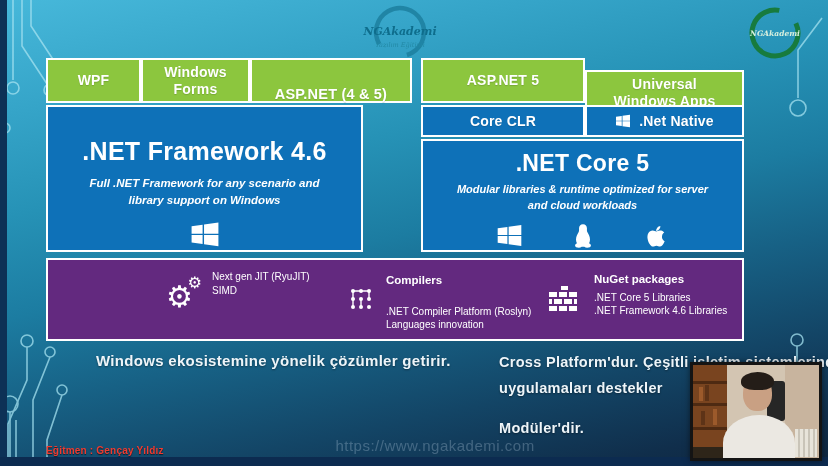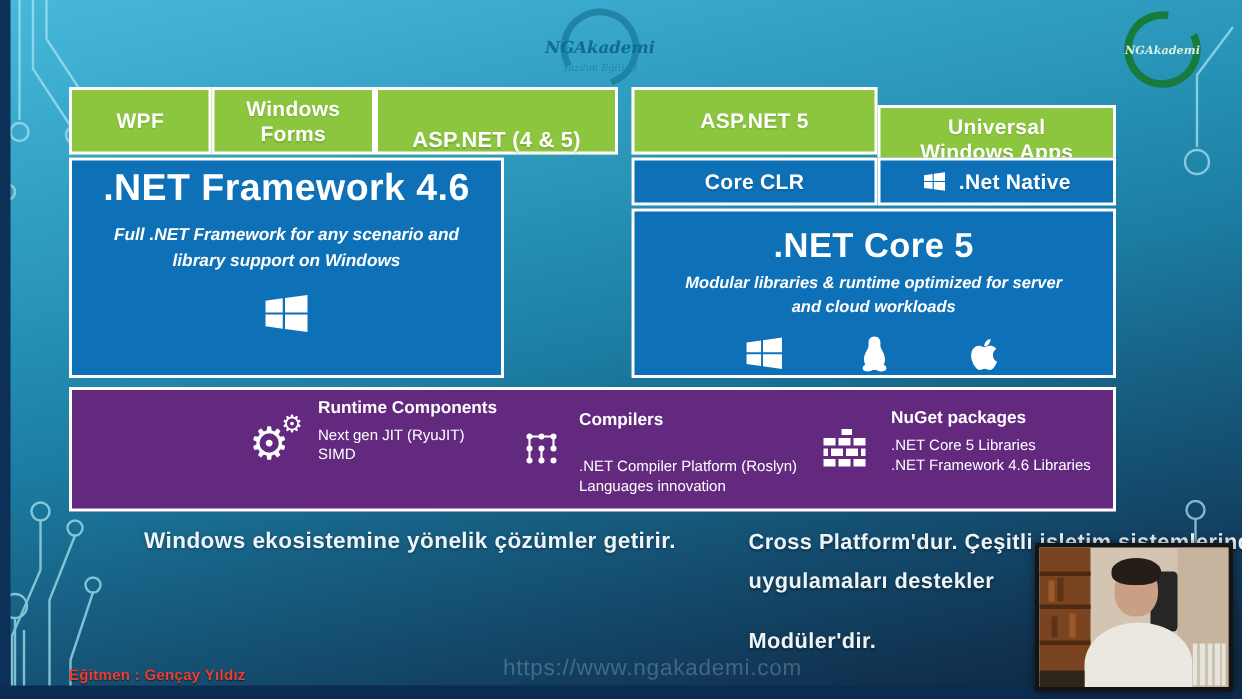--- a/index.html
+++ b/index.html
@@ -135,21 +135,21 @@
   <div class="box blue" style="left:421px;top:105px;width:164px;height:32px;">
     <span class="cell-label">Core CLR</span>
   </div>
   <div class="box blue" style="left:585px;top:105px;width:159px;height:32px;gap:8px;align-items:center;">
     <svg width="16" height="16" viewBox="0 0 32 32">
       <path fill="#fff" d="M2,7.5 L13.5,5.9 V15.3 H2 Z M15,5.7 L30,3.6 V15.3 H15 Z M2,16.7 H13.5 V26.1 L2,24.5 Z M15,16.7 H30 V28.4 L15,26.3 Z"></path>
     </svg>
     <span class="cell-label">.Net Native</span>
   </div>
 
-  <div class="box blue col" style="left:46px;top:105px;width:290px;height:147px;justify-content:flex-start;padding-top:4px;">
+  <div class="box blue col" style="left:46px;top:105px;width:317px;height:147px;justify-content:flex-start;padding-top:30px;">
     <div class="big-title" style="font-size:25px;">.NET Framework 4.6</div>
     <div class="subtitle" style="font-size:11.5px;margin-top:9px;width:265px;">Full .NET Framework for any scenario and library support on Windows</div>
     <svg width="32" height="32" viewBox="0 0 32 32" style="margin-top:11px;">
       <path fill="#fff" d="M2,7.5 L13.5,5.9 V15.3 H2 Z M15,5.7 L30,3.6 V15.3 H15 Z M2,16.7 H13.5 V26.1 L2,24.5 Z M15,16.7 H30 V28.4 L15,26.3 Z"></path>
     </svg>
   </div>
 
   <div class="box blue col" style="left:421px;top:139px;width:323px;height:113px;justify-content:flex-start;padding-top:9px;">
     <div class="big-title" style="font-size:23px;text-align:right;">.NET Core 5</div>
     <div class="subtitle" style="font-size:11px;margin-top:5px;width:268px;">Modular libraries &amp; runtime optimized for server and cloud workloads</div>
@@ -165,21 +165,20 @@
       </svg>
     </div>
   </div>
 
   <div class="box purple" style="left:46px;top:258px;width:698px;height:83px;">
 
     <div class="grp-icon" style="left:118px;top:22px;">
       <span class="gear-main">⚙</span><span class="gear-small">⚙</span>
     </div>
     <div class="grp-text" style="left:164px;top:6px;width:122px;">
-      <div class="grp-head">Runtime Components</div>
       <div class="grp-item" style="margin-top:4px;">Next gen JIT (RyuJIT)</div>
       <div class="grp-item">SIMD</div>
     </div>
 
     <div class="grp-icon" style="left:300px;top:26px;">
       <svg width="26" height="26" viewBox="0 0 26 26">
         <g fill="#fff">
             <circle cx="5" cy="5" r="2"></circle>
             <circle cx="13" cy="5" r="2"></circle>
             <circle cx="21" cy="5" r="2"></circle>

